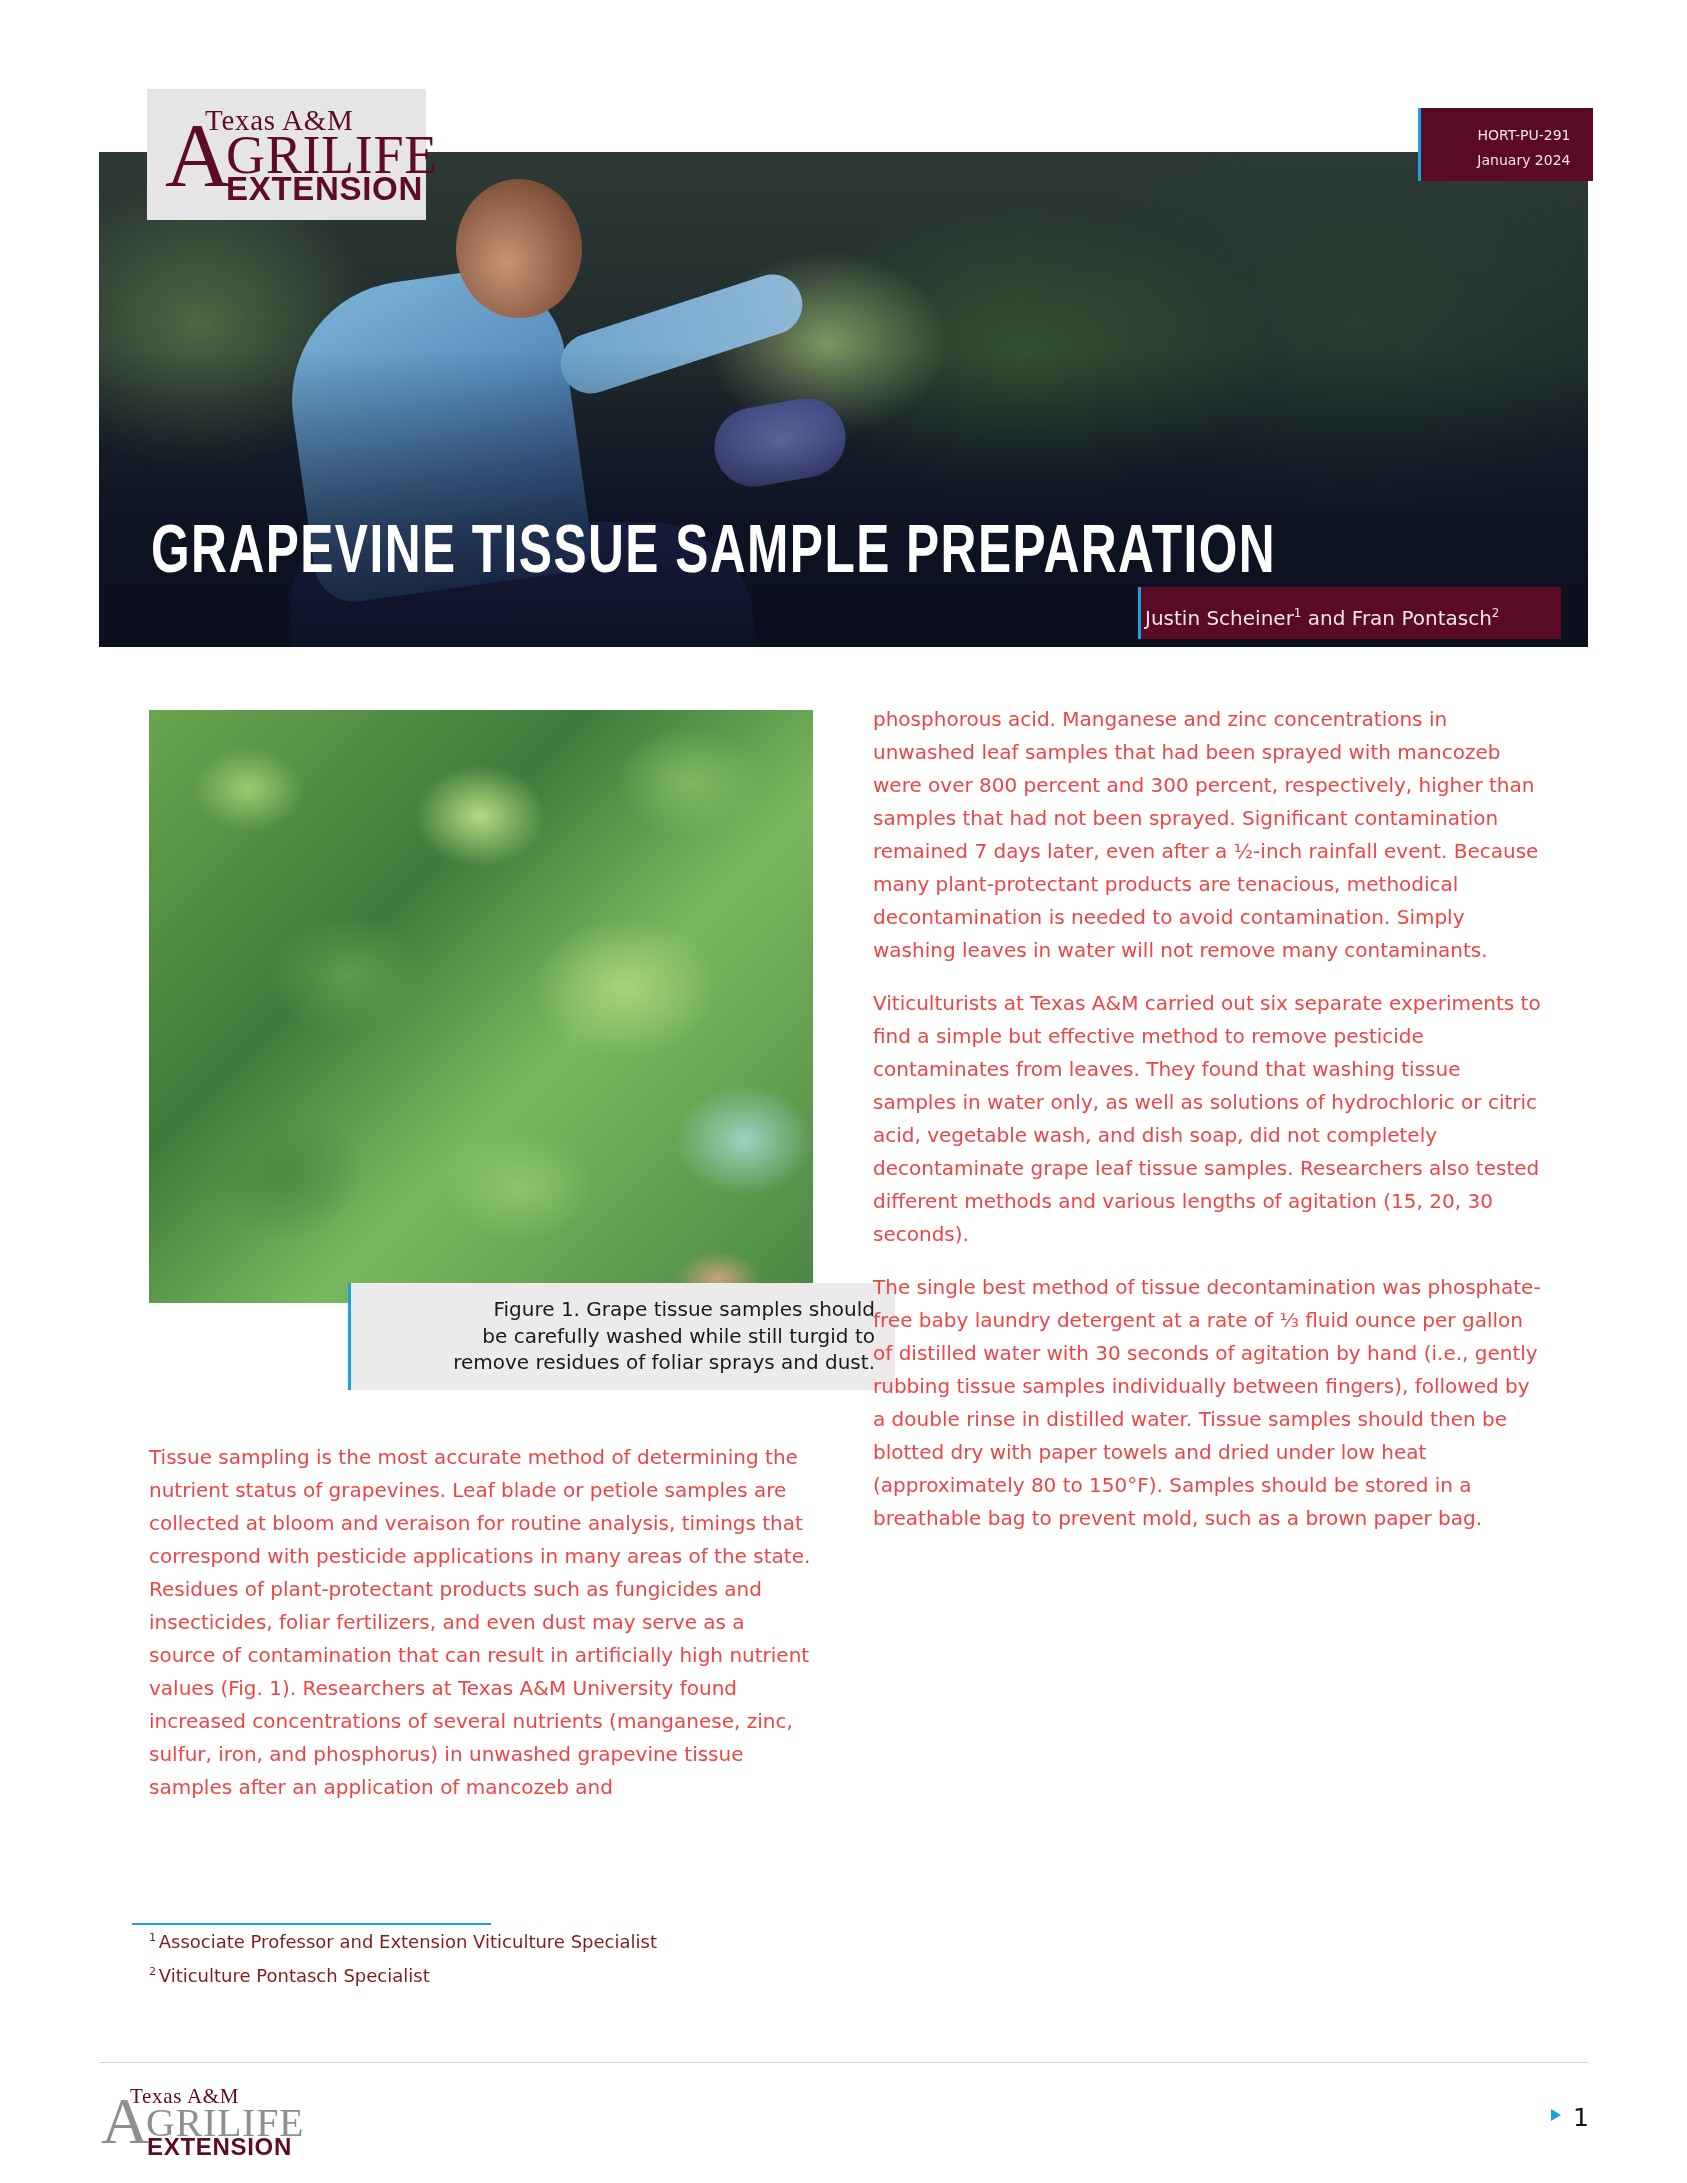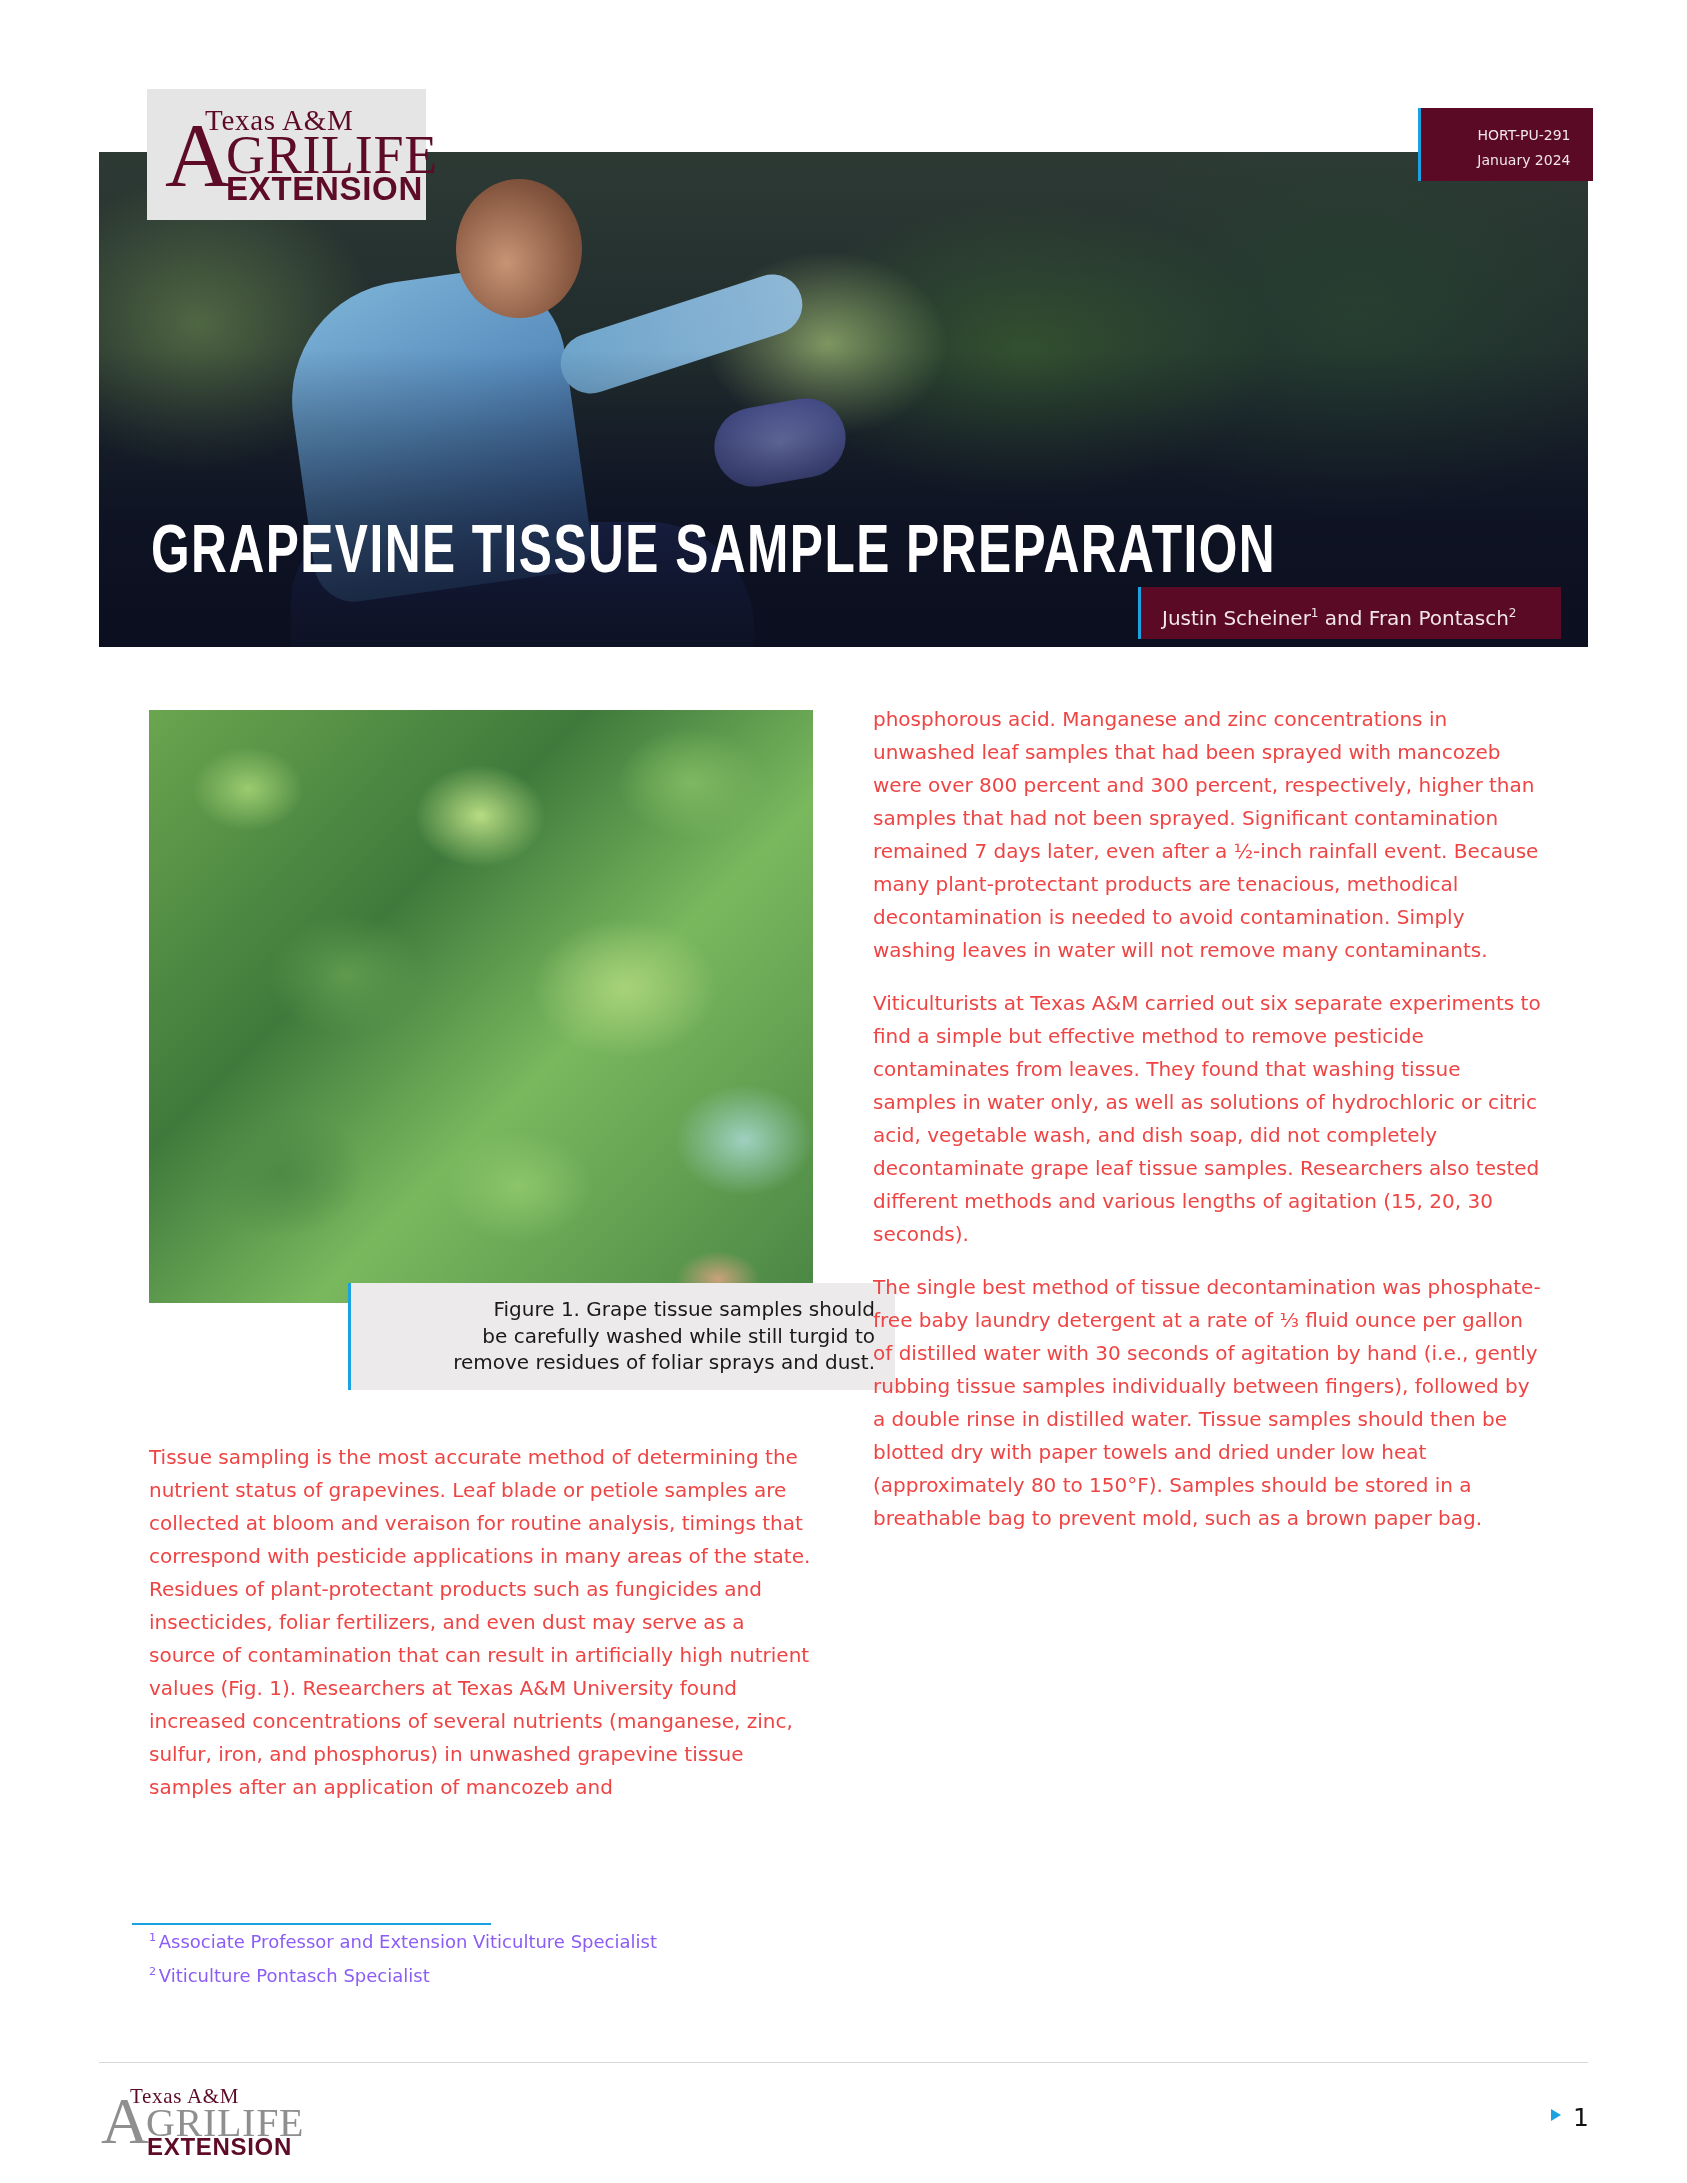--- a/index.html
+++ b/index.html
@@ -73,21 +73,21 @@
     position: absolute; left: 1418px; top: 108px; width: 175px; height: 73px;
     background: #5b0a25; border-left: 3.3px solid #1aa3e0;
     color: #f1e6ea; font-family: "DejaVu Sans", sans-serif; font-size: 14px;
     text-align: right; padding: 14.6px 22.5px 0 0; line-height: 25px;
   }
 
   
   .authors-bar {
     position: absolute; left: 1138px; top: 587px; width: 423px; height: 52px;
     background: #5b0a25; border-left: 3.3px solid #1aa3e0;
-    color: #f1e6ea; font-size: 20px; line-height: 52px; padding-left: 21px; white-space: nowrap;
+    color: #f1e6ea; font-size: 20px; line-height: 52px; padding-left: 4px; white-space: nowrap;
   }
   .authors-bar sup { font-size: 12px; vertical-align: 8px; }
 
   
   .figure-photo {
     position: absolute; left: 149px; top: 710px; width: 664px; height: 593px;
     background:
       radial-gradient(ellipse 79px 60px at 99px 79px, #9bcb70, rgba(0,0,0,0) 70%),
       radial-gradient(ellipse 93px 73px at 331px 106px, #b8dc83, rgba(0,0,0,0) 70%),
       radial-gradient(ellipse 106px 79px at 543px 73px, #7fb861, rgba(0,0,0,0) 70%),
@@ -107,21 +107,21 @@
   }
 
   
   .body-text { position: absolute; font-size: 20px; line-height: 33px; color: #ef4444; }
   .col-left { left: 149px; top: 1441px; width: 662px; }
   .col-right { left: 873px; top: 703px; width: 668px; }
   .col-right p { margin-bottom: 20px; }
 
   
   .footnote-rule { position: absolute; left: 132px; top: 1923px; width: 359px; height: 2px; background: #1aa3e0; }
-  .footnote { position: absolute; left: 149px; font-size: 18px; color: #8b5cf6; white-space: nowrap; }
+  .footnote { position: absolute; left: 149px; font-size: 18px; color: #7f1d1d; white-space: nowrap; }
   .footnote sup { font-size: 11.2px; vertical-align: 6.6px; margin-right: 2.6px; }
   .fn1 { top: 1931px; }
   .fn2 { top: 1965px; }
 
   
   .footer-rule { position: absolute; left: 99px; top: 2062px; width: 1489px; height: 1.3px; background: #d8d8d8; }
   .logo-bottom { left: 101px; top: 2083px; width: 192px; height: 74px; }
   .logo-bottom .big-a { left: 0; top: 5.3px; font-size: 66px; color: #8f8f8f; }
   .logo-bottom .texas { left: 29px; top: 1.3px; font-size: 21px; }
   .logo-bottom .grilife { left: 45px; top: 16px; font-size: 40px; color: #8f8f8f; }

